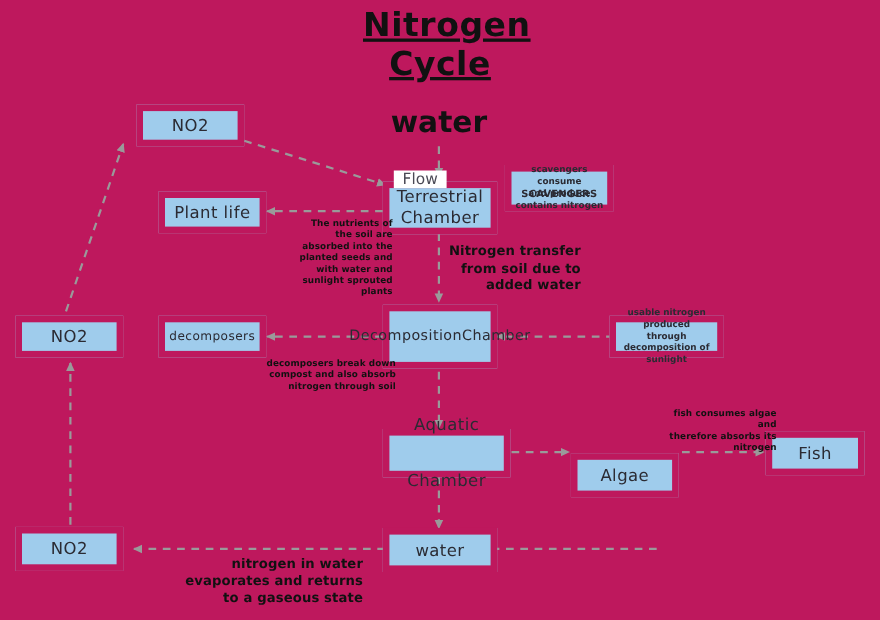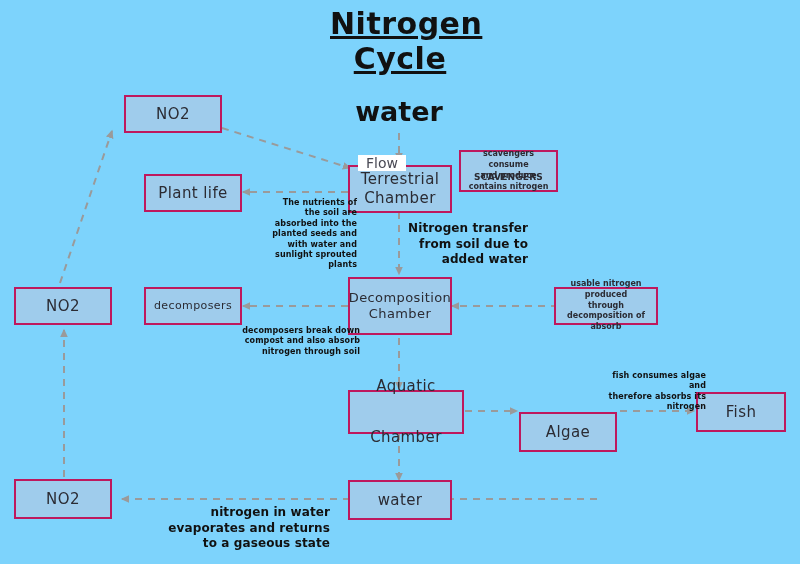--- a/index.html
+++ b/index.html
@@ -7,36 +7,36 @@
     padding: 0;
     background: #ffffff;
   }
   body {
     font-family: "DejaVu Sans", sans-serif;
   }
   #canvas {
     position: relative;
     width: 800px;
     height: 564px;
-    background: #7dd3fc;
+    background: #be185d;
     overflow: hidden;
   }
   #wires {
     position: absolute;
     left: 0;
     top: 0;
     width: 800px;
     height: 564px;
     pointer-events: none;
   }
   .node {
     position: absolute;
     box-sizing: border-box;
     background: #9FCCEC;
-    border: 2px solid #be185d;
+    border: 6px solid #be185d;
     color: #2b2b33;
     display: flex;
     align-items: center;
     justify-content: center;
     text-align: center;
     font-family: "DejaVu Sans", sans-serif;
     line-height: 1.25;
     letter-spacing: 0.4px;
   }
   .node.big {
@@ -174,29 +174,29 @@
 absorbed into the
 planted seeds and
 with water and
 sunlight sprouted
 plants</div>
 
   <div class="caption strong" style="left:402px; top:221px; width:126px; white-space:pre-line;">Nitrogen transfer
 from soil due to
 added water</div>
 
-  <div class="node big" style="left:348px; top:277px; width:104px; height:58px; flex-direction:column;">
+  <div class="node big" style="left:348px; top:277px; width:104px; height:58px; flex-direction:row;">
     <span style="font-size:13px;">Decomposition</span>
     <span style="font-size:13px;">Chamber</span>
   </div>
 
   <div class="node small-note" style="left:554px; top:287px; width:104px; height:38px; flex-direction:column;">
     <span>usable nitrogen produced</span>
     <span>through decomposition of</span>
-    <span>absorb</span>
+    <span>sunlight</span>
   </div>
 
   <div class="caption tiny" style="left:232px; top:326px; width:128px; white-space:pre-line;">decomposers break down
 compost and also absorb
 nitrogen through soil</div>
 
 
   <div class="node big" style="left:348px; top:390px; width:116px; height:44px; flex-direction:column;gap:32px;">
     <span>Aquatic</span>
     <span>Chamber</span>

